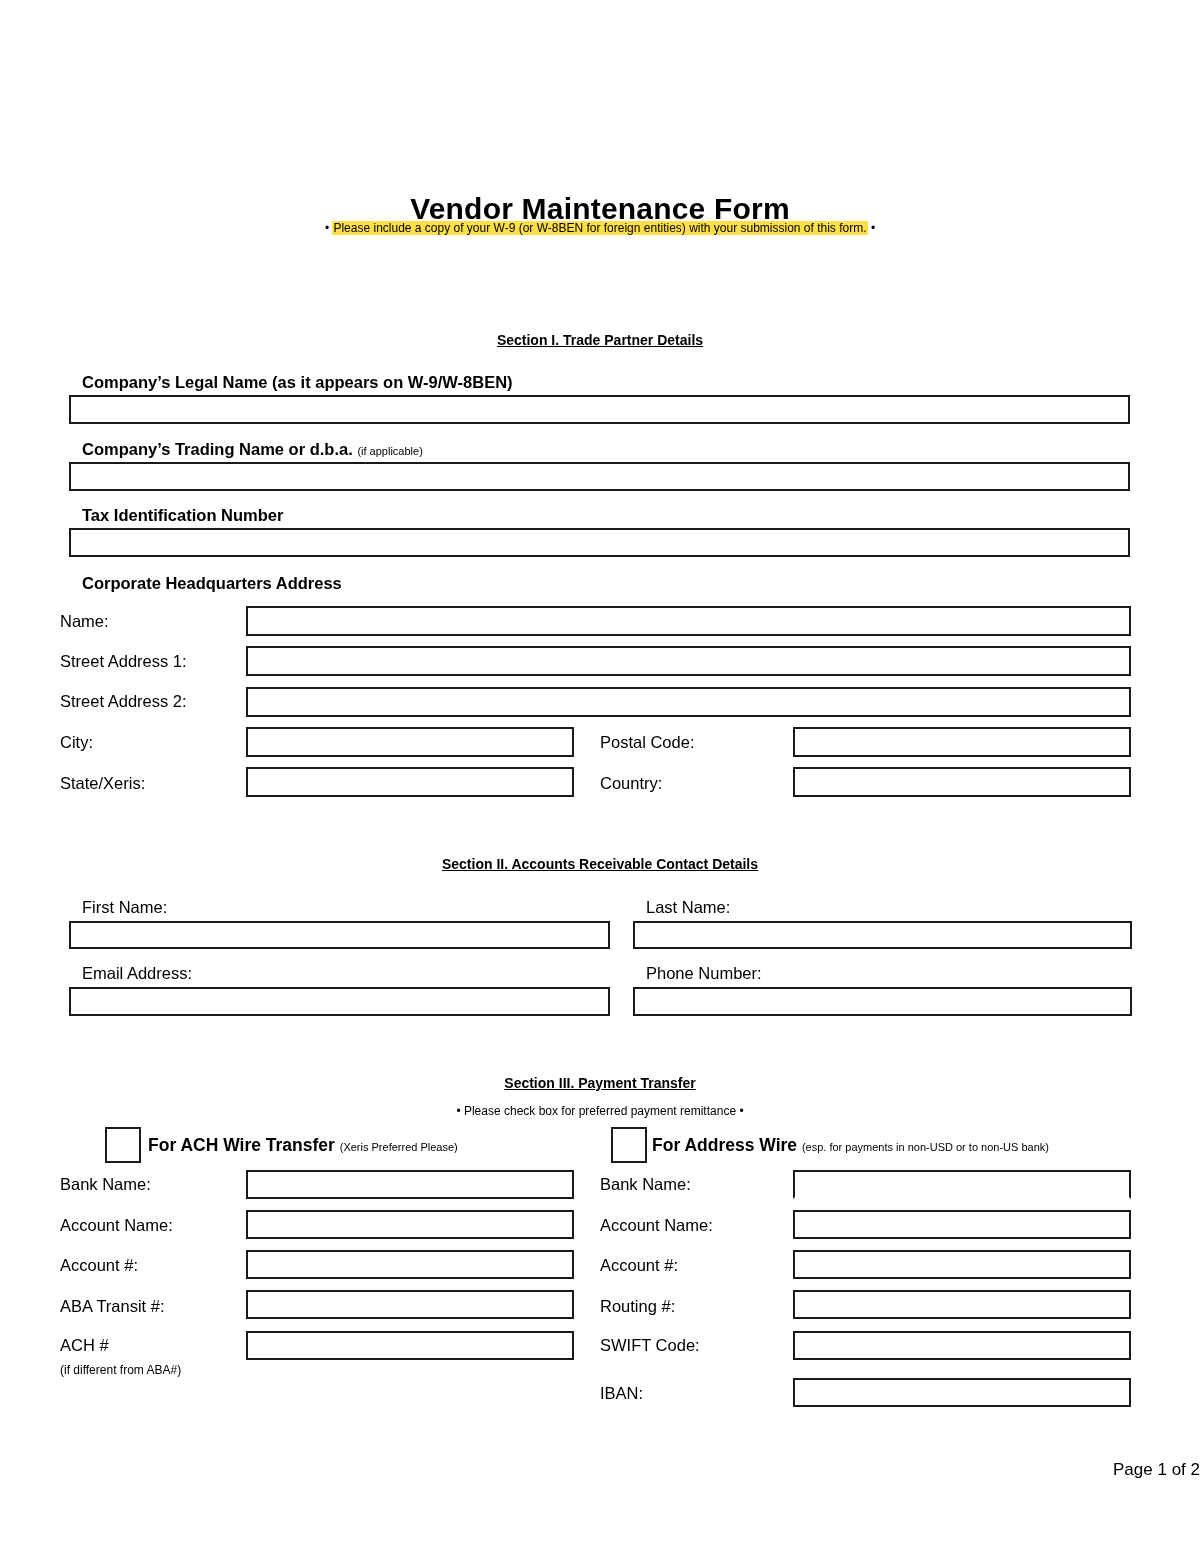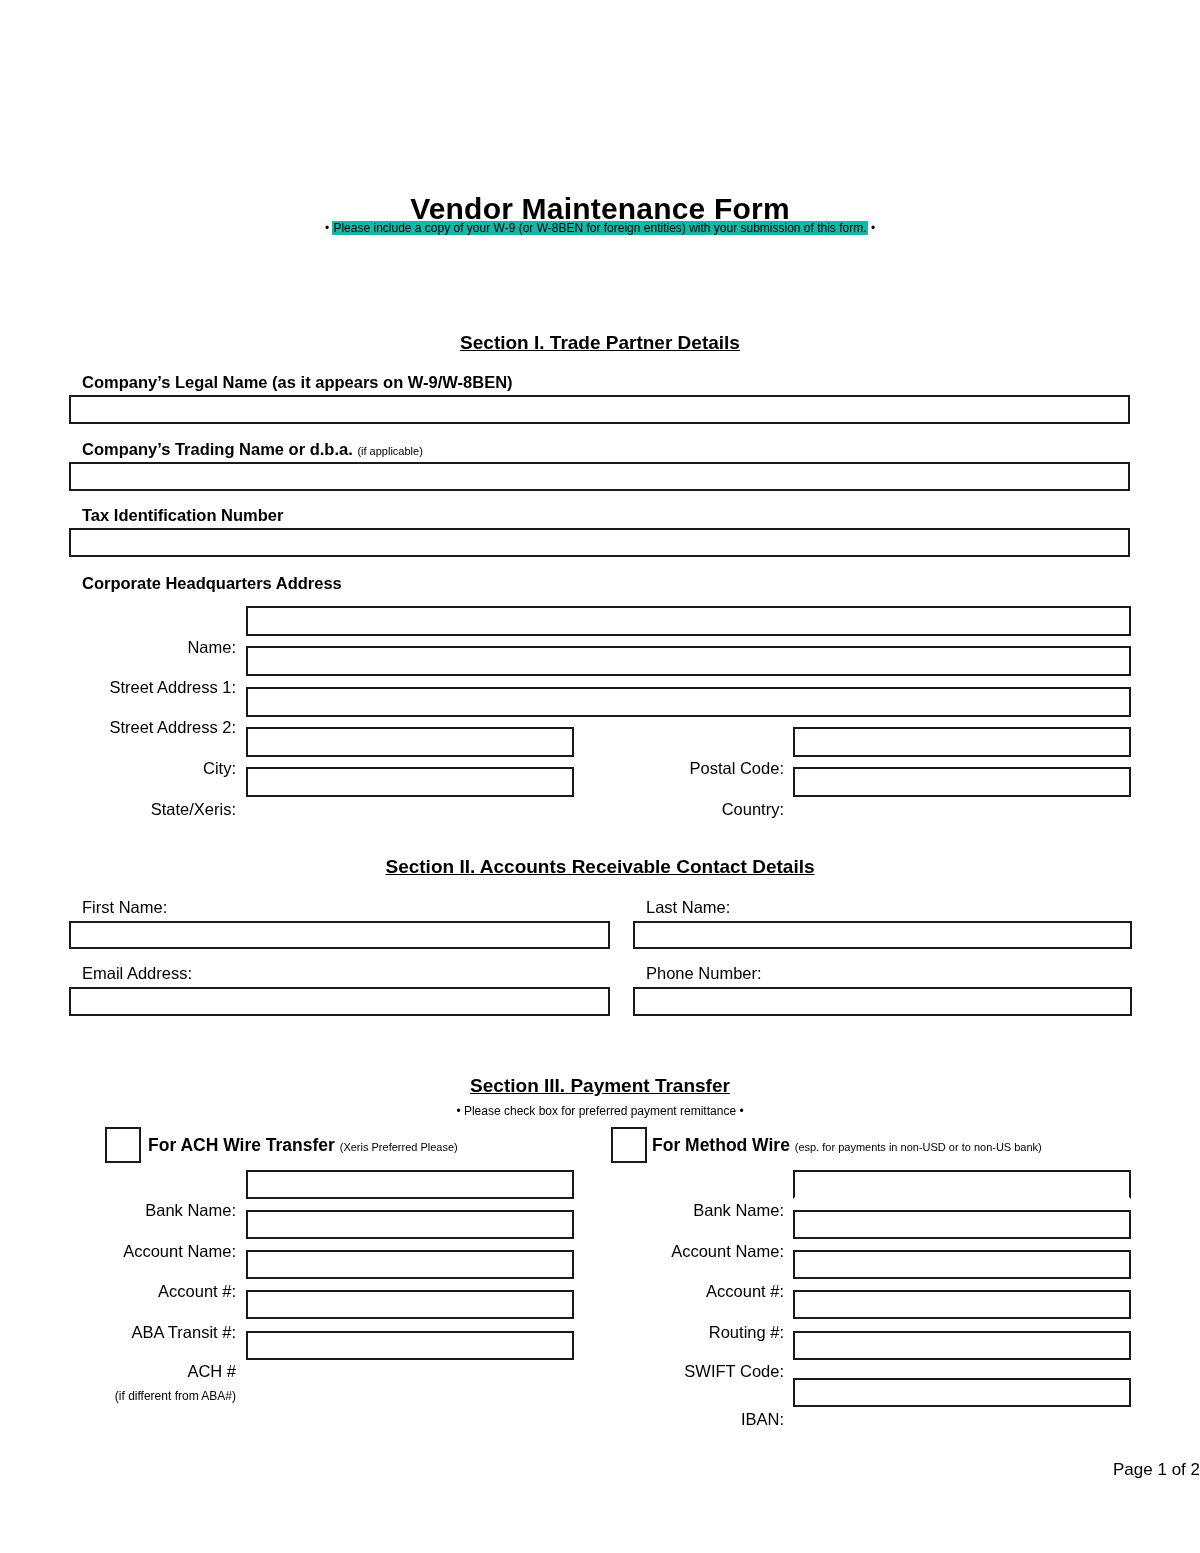--- a/index.html
+++ b/index.html
@@ -1,25 +1,25 @@
 <!DOCTYPE html>
 <html><head>
   <meta charset="utf-8">
   <style>
     * { box-sizing: border-box; margin: 0; padding: 0; }
     html, body { width: 1200px; height: 1553px; background: #ffffff; }
     body { position: relative; font-family: "Liberation Sans", "DejaVu Sans", sans-serif; color: #000; overflow: hidden; }
     .abs { position: absolute; }
     .title { left: 0; width: 1200px; top: 192px; text-align: center; font-size: 30px; font-weight: bold; letter-spacing: 0.2px; }
     .notice { left: 0; width: 1200px; top: 221px; text-align: center; font-size: 12px; }
-    .notice .hl { background: #14b8a6; padding: 0 1px; }
-    .section-h { left: 0; width: 1200px; text-align: center; font-size: 19px; font-weight: bold; text-decoration: underline; }
+    .notice .hl { background: #fde047; padding: 0 1px; }
+    .section-h { left: 0; width: 1200px; text-align: center; font-size: 14px; font-weight: bold; text-decoration: underline; }
     .lbl { font-size: 16.5px; white-space: nowrap; }
     .lbl-b { font-weight: bold; }
-    .lbl-r { text-align: right; margin-top: 26px; }
+    .lbl-r { text-align: left; }
     .small { font-size: 11px; font-weight: normal; }
     .box { border: 2px solid #1a1a1a; background: #fff; }
     .box.thick { border-width: 2.5px; }
     .chk { border: 2.5px solid #1a1a1a; background: #fff; width: 36px; height: 36px; }
     .sub-note { left: 0; width: 1200px; top: 1104px; text-align: center; font-size: 12px; }
     .footer { left: 0; width: 1200px; top: 1460px; text-align: right; font-size: 17px; }
   </style>
 </head>
 <body>
 
@@ -101,21 +101,21 @@
 
 <div class="abs lbl lbl-r" style="left:60px; width:176px; top:1297px;">ABA Transit #:</div>
 <div class="abs box thick" style="left:246px; top:1290px; width:328px; height:29px;"></div>
 
 <div class="abs lbl lbl-r" style="left:60px; width:176px; top:1336px;">ACH #</div>
 <div class="abs box thick" style="left:246px; top:1331px; width:328px; height:29px;"></div>
 <div class="abs lbl lbl-r small" style="left:60px; width:176px; top:1363px; font-size:12px;">(if different from ABA#)</div>
 
 <div class="abs chk" style="left:611px; top:1127px;"></div>
 <div class="abs lbl lbl-b" style="left:652px; top:1135px; font-size:17.5px;">
-  <span>For Method Wire</span>
+  <span>For Address Wire</span>
   <span class="small">(esp. for payments in non-USD or to non-US bank)</span>
 </div>
 
 <div class="abs lbl lbl-r" style="left:600px; width:184px; top:1175px;">Bank Name:</div>
 <div class="abs box thick" style="left:793px; top:1170px; width:338px; height:29px; border-bottom-color:transparent;"></div>
 
 <div class="abs lbl lbl-r" style="left:600px; width:184px; top:1216px;">Account Name:</div>
 <div class="abs box thick" style="left:793px; top:1210px; width:338px; height:29px;"></div>
 
 <div class="abs lbl lbl-r" style="left:600px; width:184px; top:1256px;">Account #:</div>

